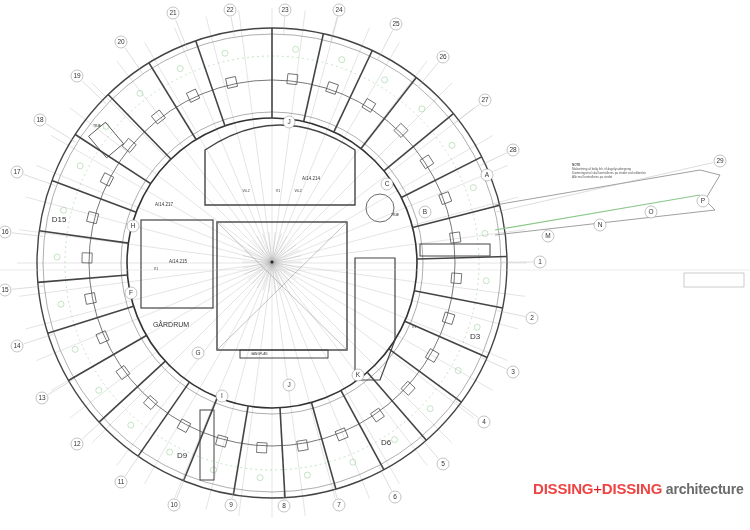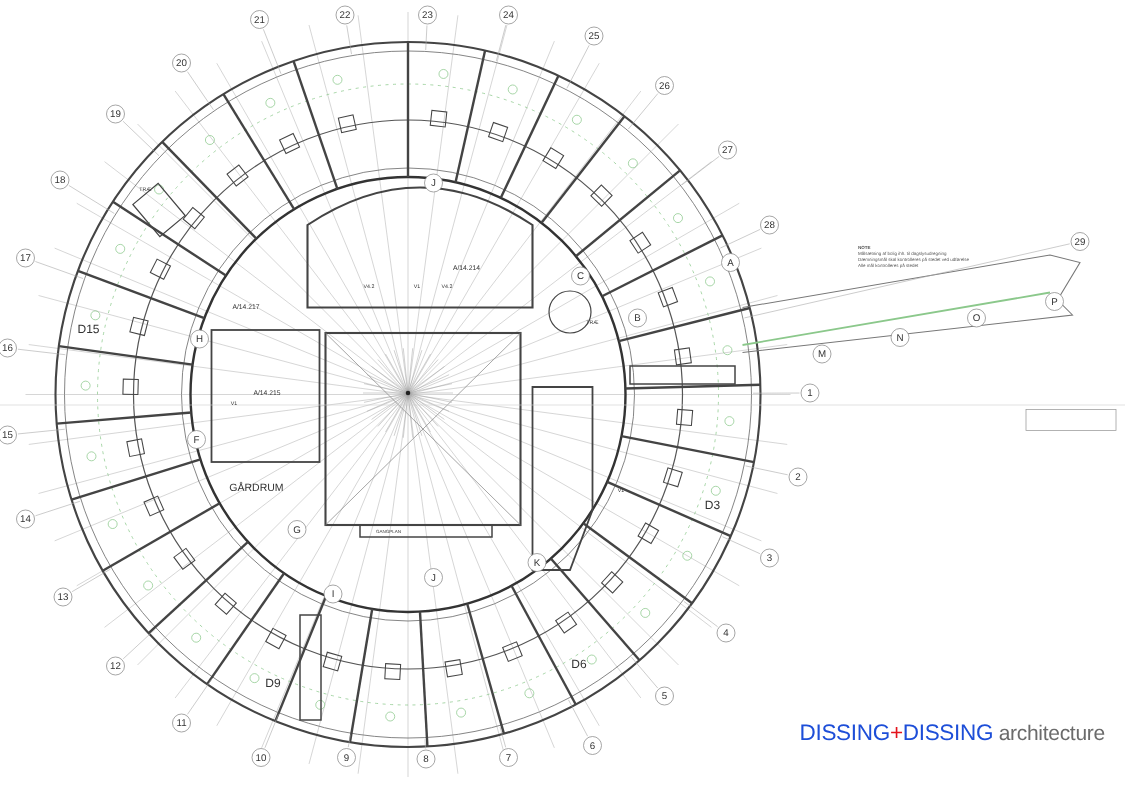--- a/index.html
+++ b/index.html
@@ -1,21 +1,21 @@
 <!DOCTYPE html>
 <html><head>
 <meta charset="utf-8">
 <style>
   html, body { margin:0; padding:0; background:#ffffff; }
   body { width:750px; height:530px; overflow:hidden; position:relative; font-family:"Liberation Sans", sans-serif; }
   #plan { position:absolute; left:0; top:0; width:750px; height:530px; }
   .logo { position:absolute; left:533px; top:480px; font-family:"Liberation Sans", sans-serif; font-size:15px; letter-spacing:-0.2px; white-space:nowrap; }
-  .logo .brand { color:#1d4ed8; font-weight:normal; }
+  .logo .brand { color:#ef4444; font-weight:bold; }
   .logo .plus { color:#e3131b; font-weight:normal; }
-  .logo .suffix { color:#6b6b6b; font-weight:normal; font-size:14px; }
+  .logo .suffix { color:#6b6b6b; font-weight:bold; font-size:14px; }
   .note { position:absolute; left:572px; top:163px; font-size:3px; color:#555; line-height:4px; width:80px; }
   .note .title { font-weight:bold; }
 </style>
 </head>
 <body>
 
 <svg id="plan" viewBox="0 0 750 530" xmlns="http://www.w3.org/2000/svg">
   <g id="construction" stroke="#bbbbbb" stroke-width="0.4" fill="none">
       <line x1="272" y1="263" x2="527" y2="263"></line>
       <line x1="272" y1="263" x2="524.8184396503216" y2="296.28417901611317"></line>

